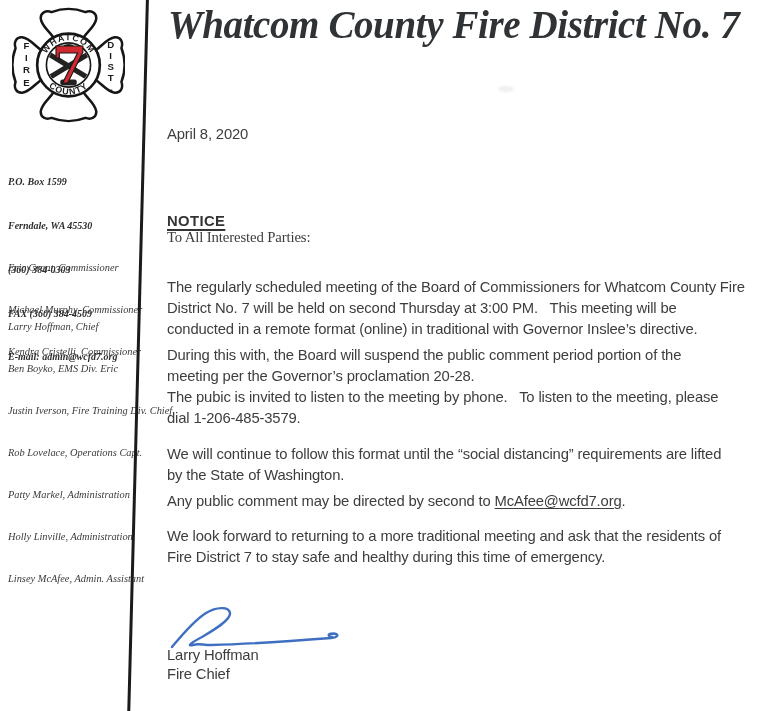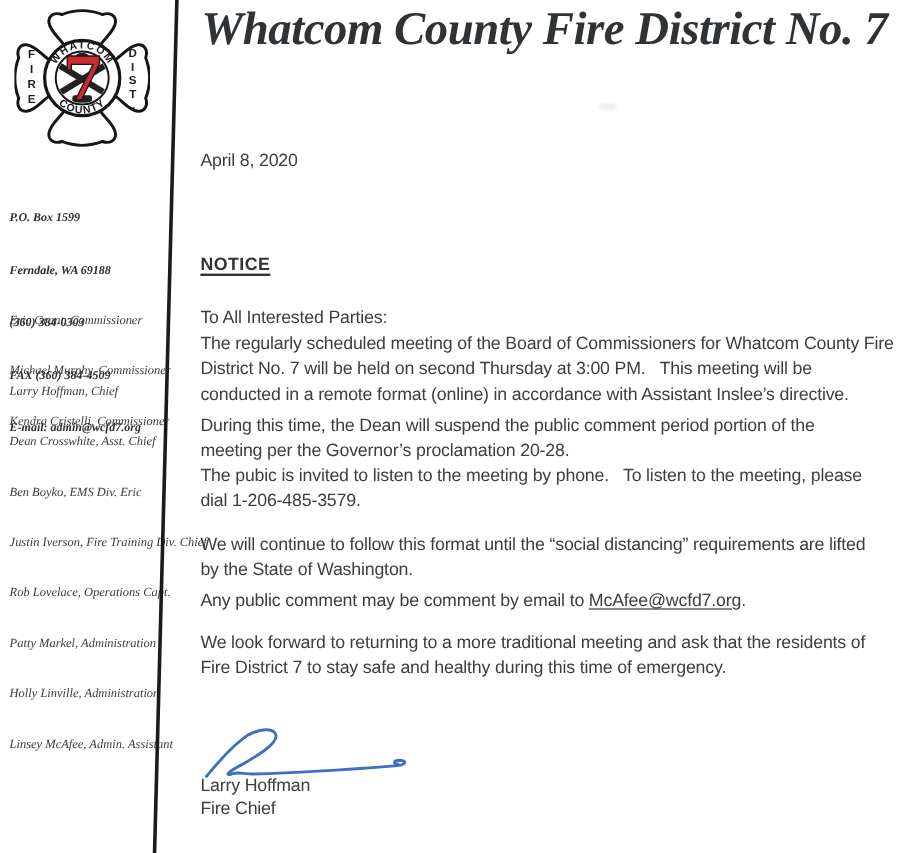--- a/index.html
+++ b/index.html
@@ -22,21 +22,21 @@
         transform:rotate(1.5deg);transform-origin:top left;}
   
   #main{position:absolute;left:166px;top:0;width:602px;height:711px;}
   #page-title{position:absolute;left:2px;top:2px;white-space:pre;
         font-family:"Liberation Serif",serif;font-style:italic;font-weight:700;
         font-size:39px;letter-spacing:-0.4px;color:#2f3335;}
   .bodytext{font-size:14.8px;letter-spacing:-0.15px;color:#3d3d3d;}
   #date-line{position:absolute;left:1px;top:126px;text-align:center;}
   #notice-heading{position:absolute;left:1px;top:213px;font-weight:700;letter-spacing:.4px;
         color:#333;text-decoration:underline;text-decoration-thickness:1.6px;text-underline-offset:3px;}
-  #salutation{position:absolute;left:1px;top:257px;}
+  #salutation{position:absolute;left:1px;top:229px;font-family:Liberation Serif, serif;}
   .para{position:absolute;left:1px;line-height:21px;}
   .line{white-space:pre;}
   #para-1{top:277px;}
   #para-2{top:345px;}
   #para-3{top:387px;}
   #para-4{top:444px;}
   #para-email{top:491px;white-space:pre;}
   #para-email a{color:#3d3d3d;text-decoration:underline;text-underline-offset:2px;}
   #para-5{top:526px;}
   #signature{position:absolute;left:0px;top:600px;width:178px;height:54px;}
@@ -89,35 +89,34 @@
       <text x="96" y="40">D</text>
       <text x="96" y="51">I</text>
       <text x="96" y="62">S</text>
       <text x="96" y="73">T</text>
       <text x="97" y="82">.</text>
     </g>
   </svg>
 
   <div class="addr">
     <div>P.O. Box 1599</div>
-    <div>Ferndale, WA 69188</div>
+    <div>Ferndale, WA 45530</div>
     <div>(360) 384-0303</div>
     <div>FAX (360) 384-4509</div>
     <div>E-mail: admin@wcfd7.org</div>
   </div>
 
   <div id="commissioners" class="roster">
     <div>Eric Grant, Commissioner</div>
     <div>Michael Murphy, Commissioner</div>
     <div>Kendra Cristelli, Commissioner</div>
   </div>
 
   <div id="staff" class="roster">
     <div>Larry Hoffman, Chief</div>
-    <div>Dean Crosswhite, Asst. Chief</div>
     <div>Ben Boyko, EMS Div. Eric</div>
     <div>Justin Iverson, Fire Training Div. Chief</div>
     <div>Rob Lovelace, Operations Capt.</div>
     <div>Patty Markel, Administration</div>
     <div>Holly Linville, Administration</div>
     <div>Linsey McAfee, Admin. Assistant</div>
   </div>
 </div>
 
 <div id="divider"></div>
@@ -129,39 +128,39 @@
 
   <div id="date-line" class="bodytext">April 8, 2020</div>
 
   <div id="notice-heading" class="bodytext">NOTICE</div>
 
   <div id="salutation" class="bodytext">To All Interested Parties:</div>
 
   <div id="para-1" class="para bodytext">
     <div class="line">The regularly scheduled meeting of the Board of Commissioners for Whatcom County Fire</div>
     <div class="line">District No. 7 will be held on second Thursday at 3:00 PM.   This meeting will be</div>
-    <div class="line">conducted in a remote format (online) in accordance with Assistant Inslee’s directive.</div>
+    <div class="line">conducted in a remote format (online) in traditional with Governor Inslee’s directive.</div>
   </div>
 
   <div id="para-2" class="para bodytext">
-    <div class="line">During this time, the Dean will suspend the public comment period portion of the</div>
+    <div class="line">During this with, the Board will suspend the public comment period portion of the</div>
     <div class="line">meeting per the Governor’s proclamation 20-28.</div>
   </div>
 
   <div id="para-3" class="para bodytext">
     <div class="line">The pubic is invited to listen to the meeting by phone.   To listen to the meeting, please</div>
     <div class="line">dial 1-206-485-3579.</div>
   </div>
 
   <div id="para-4" class="para bodytext">
     <div class="line">We will continue to follow this format until the “social distancing” requirements are lifted</div>
     <div class="line">by the State of Washington.</div>
   </div>
 
-  <div id="para-email" class="para bodytext"><span>Any public comment may be comment by email to </span><a href="#">McAfee@wcfd7.org</a><span>.</span></div>
+  <div id="para-email" class="para bodytext"><span>Any public comment may be directed by second to </span><a href="#">McAfee@wcfd7.org</a><span>.</span></div>
 
   <div id="para-5" class="para bodytext">
     <div class="line">We look forward to returning to a more traditional meeting and ask that the residents of</div>
     <div class="line">Fire District 7 to stay safe and healthy during this time of emergency.</div>
   </div>
 
   <svg id="signature" viewBox="0 0 178 54">
     <path d="M 6 47
              C 12 40, 26 22, 40 13
              C 50 7, 63 6, 64 13

